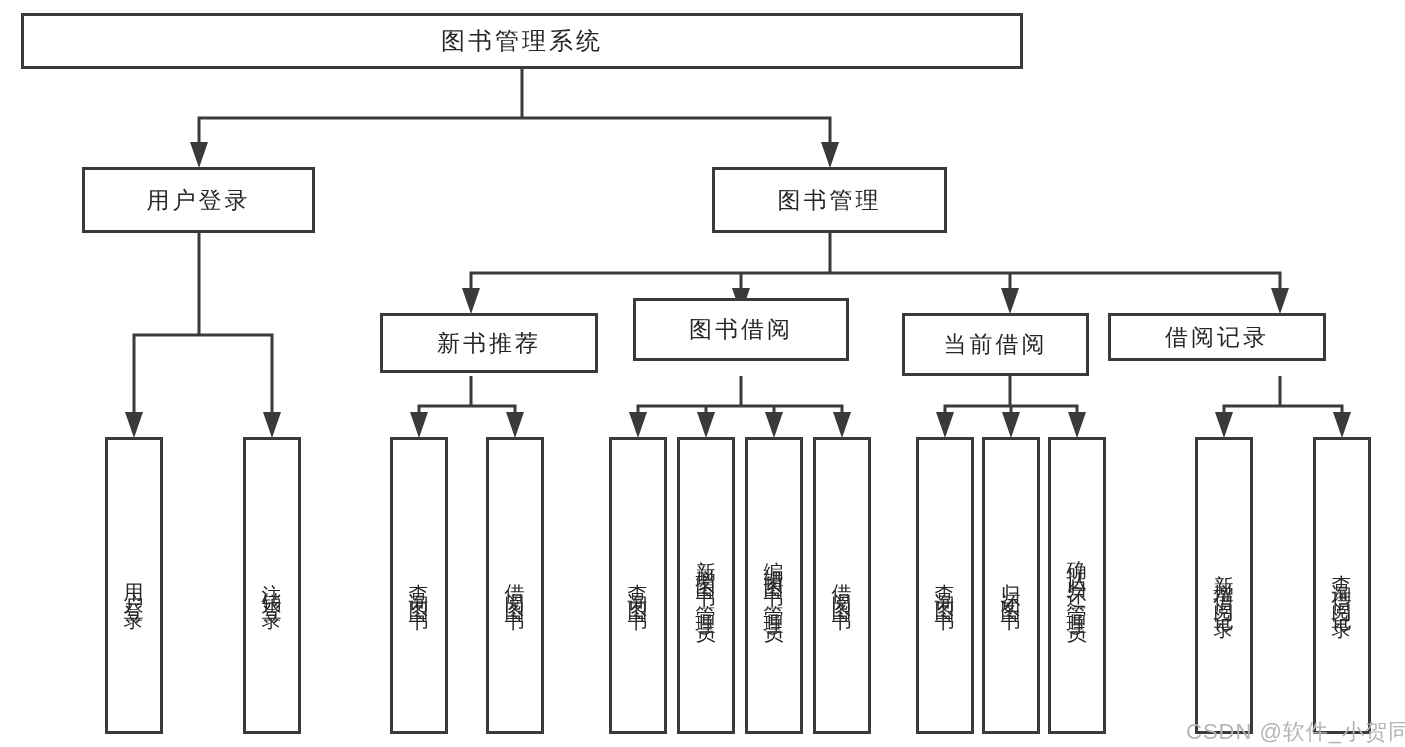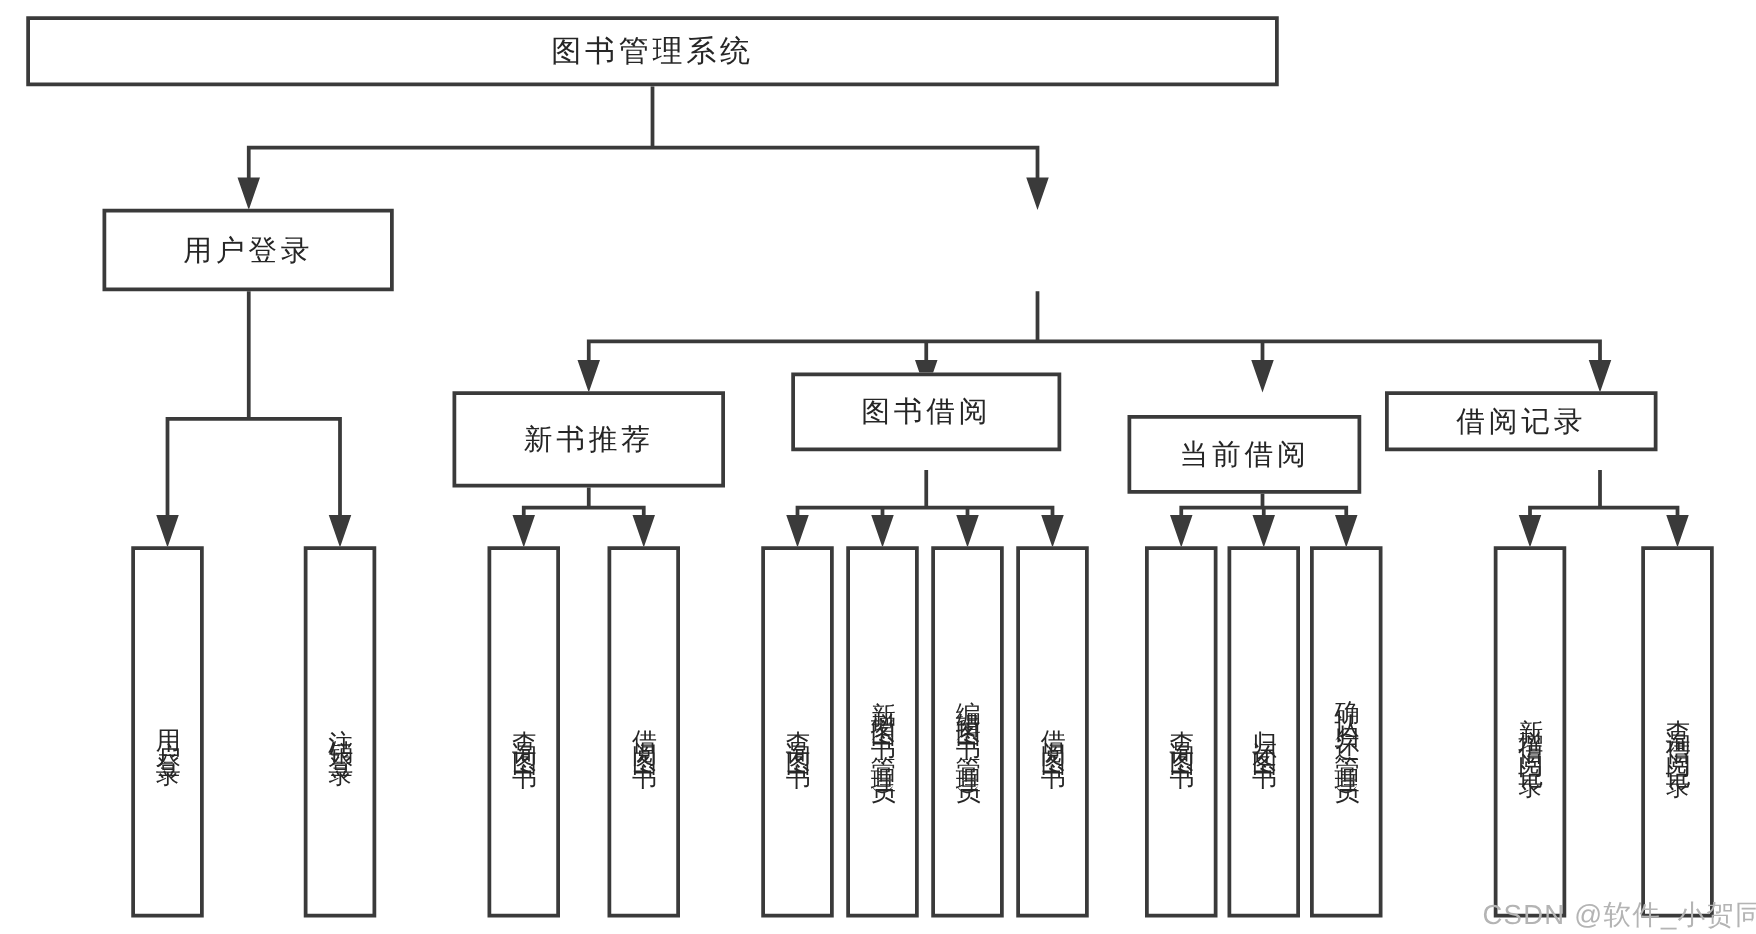--- a/index.html
+++ b/index.html
@@ -83,28 +83,31 @@
       M1215 412 L1233 412 L1224 438 Z M1333 412 L1351 412 L1342 438 Z"></path>
   </svg>
 
   <div class="node h-node root-node" style="left:21px;top:13px;width:1002px;height:56px;">
     <span>图书管理系统</span>
   </div>
 
   <div class="node h-node" style="left:82px;top:167px;width:233px;height:66px;">
     <span>用户登录</span>
   </div>
+  <div class="node h-node" style="left:712px;top:167px;width:235px;height:66px;">
+    <span>图书管理</span>
+  </div>
 
-  <div class="node h-node" style="left:362px;top:313px;width:218px;height:77px;align-items:center;">
+  <div class="node h-node" style="left:380px;top:313px;width:218px;height:60px;align-items:center;">
     <span>新书推荐</span>
   </div>
   <div class="node h-node" style="left:633px;top:298px;width:216px;height:63px;">
     <span>图书借阅</span>
   </div>
-  <div class="node h-node" style="left:902px;top:313px;width:187px;height:63px;margin-top:19px;">
+  <div class="node h-node" style="left:902px;top:313px;width:187px;height:63px;">
     <span>当前借阅</span>
   </div>
   <div class="node h-node" style="left:1108px;top:313px;width:218px;height:48px;">
     <span>借阅记录</span>
   </div>
 
   <div class="node leaf" style="left:105px;top:437px;width:58px;height:297px;">
     <span>用户登录</span>
   </div>
   <div class="node leaf" style="left:243px;top:437px;width:58px;height:297px;">

